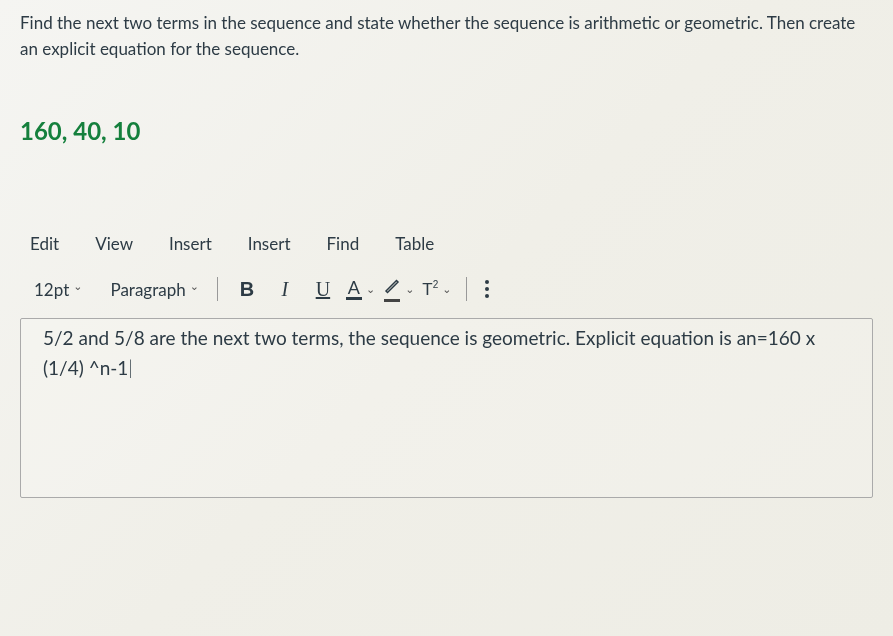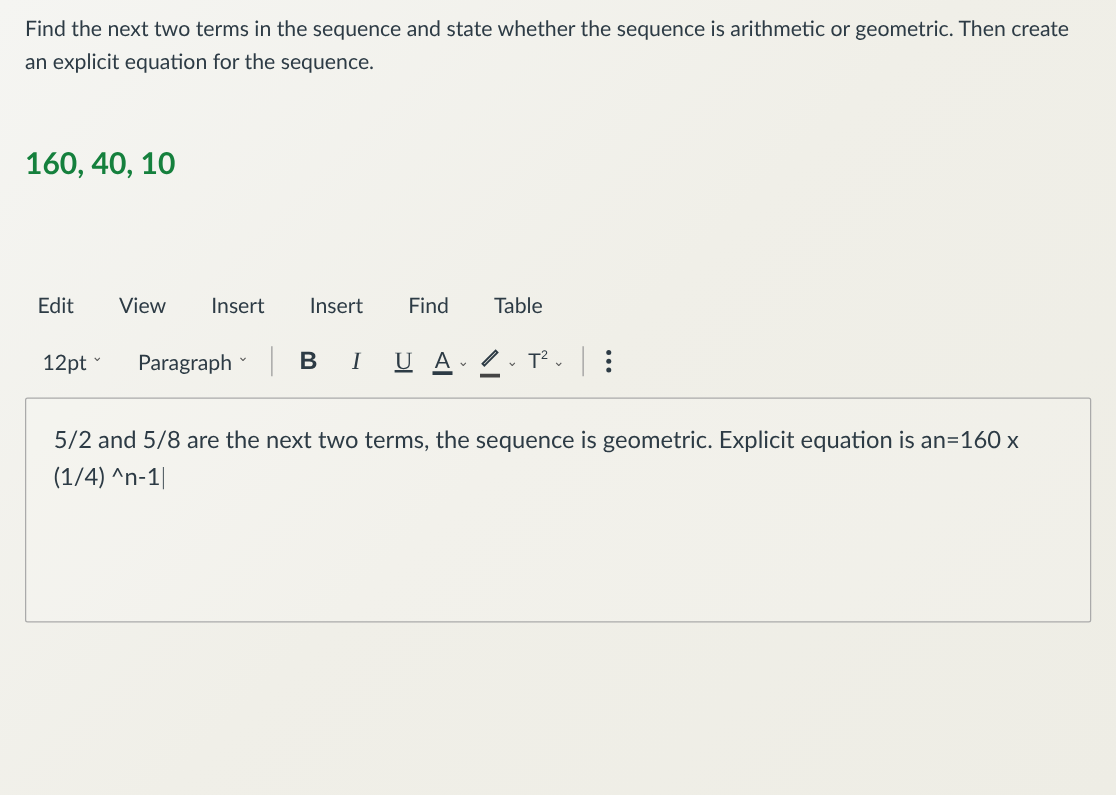--- a/index.html
+++ b/index.html
@@ -116,21 +116,21 @@
     .more-btn span {
       width: 4px;
       height: 4px;
       border-radius: 50%;
       background: #2d3b45;
     }
     .content-box {
       border: 1px solid #aaa;
       border-radius: 2px;
       background: rgba(255,255,255,0.15);
-      padding: 18px 22px;
+      padding: 4px 22px;
       min-height: 180px;
       font-size: 19px;
       color: #2d3b45;
       line-height: 1.6;
     }
     .cursor-bar::after {
       content: "|";
       animation: blink 1s infinite;
       font-weight: 300;
     }

